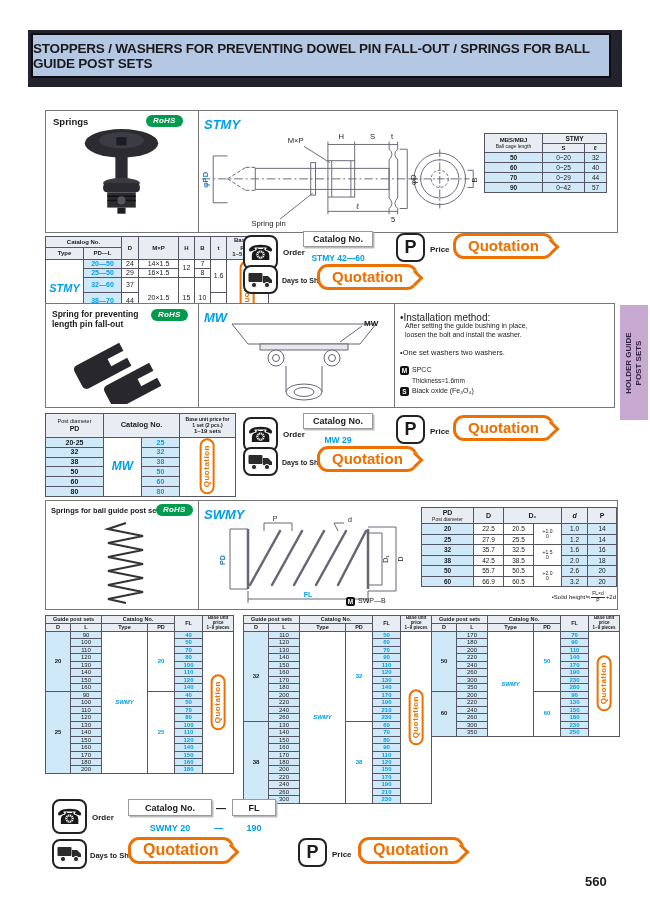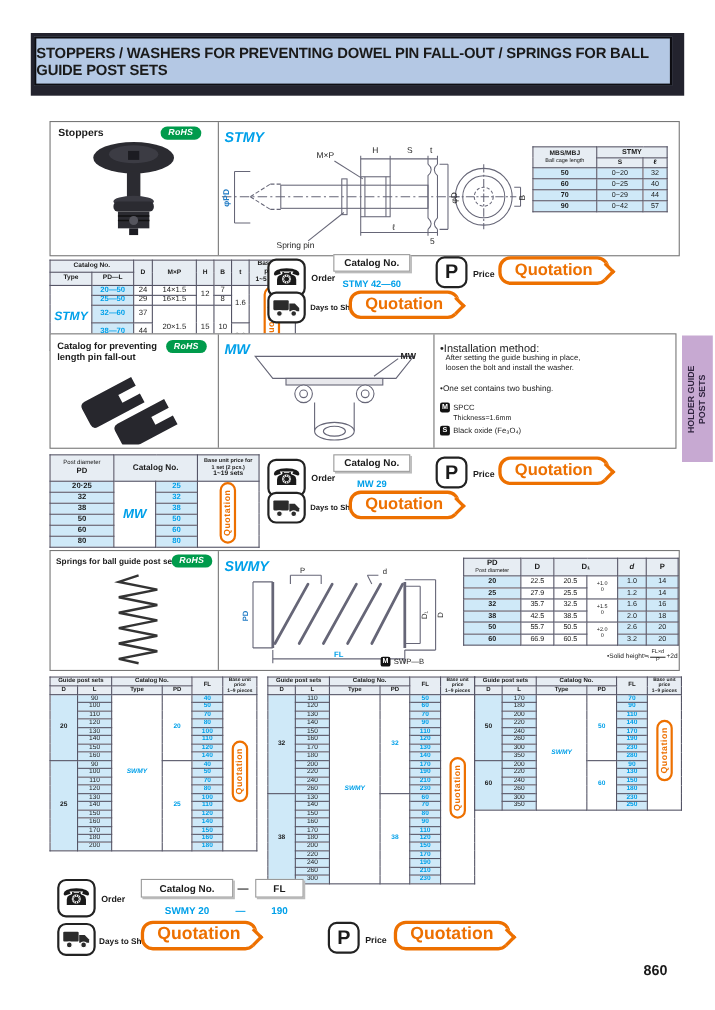--- a/index.html
+++ b/index.html
@@ -75,21 +75,21 @@
 
 <div id="page">
 
   <div class="abs" style="left:28px;top:30px;width:594px;height:57px;background:#23232e">
     <div style="position:absolute;left:3px;top:3px;width:580px;height:45px;background:#b4c8e4;border:2px solid #0d0d12;
                 display:flex;align-items:center;justify-content:center;font-weight:bold;font-size:13.5px;letter-spacing:-0.2px">STOPPERS / WASHERS FOR PREVENTING DOWEL PIN FALL-OUT / SPRINGS FOR BALL GUIDE POST SETS</div>
   </div>
 
   <div class="sec" style="left:45px;top:110px;width:573px;height:123px">
     <div class="vdiv" style="left:152px"></div>
-    <div class="lab fs8" style="left:7px;top:5px;font-size:9.5px">Stoppers</div>
+    <div class="lab fs8" style="left:7px;top:5px;font-size:9.5px">Springs</div>
     <div class="rohs" style="left:100px;top:4px">RoHS</div>
     <svg class="abs" style="left:28px;top:16px" width="95" height="102" viewBox="0 0 90 100">
       <ellipse cx="45" cy="16" rx="36" ry="14" fill="#2b2b31"></ellipse>
       <ellipse cx="45" cy="13" rx="22" ry="8" fill="#3c3c44"></ellipse>
       <rect x="40" y="10" width="10" height="8" fill="#1c1c22"></rect>
       <rect x="39" y="28" width="12" height="28" fill="#2b2b31"></rect>
       <ellipse cx="45" cy="55" rx="18" ry="5" fill="#3a3a42"></ellipse>
       <rect x="27" y="55" width="36" height="9" rx="4" fill="#2b2b31"></rect>
       <rect x="31" y="64" width="28" height="15" fill="#2b2b31"></rect>
       <line x1="31" y1="68" x2="59" y2="68" stroke="#111" stroke-width="1.5"></line>
@@ -284,21 +284,21 @@
         <circle cx="6" cy="14" r="2.6" fill="#2b2b2b" stroke="#fff" stroke-width="1"></circle>
         <circle cx="19" cy="14" r="2.6" fill="#2b2b2b" stroke="#fff" stroke-width="1"></circle>
       </svg>
   </div>
   <div class="lab" style="left:282px;top:277px;font-size:7px">Days to Ship</div>
   <div class="qbadge" style="left:317px;top:264px;font-size:15px"><span>Quotation</span></div>
 
   <div class="sec" style="left:45px;top:303px;width:570px;height:105px">
     <div class="vdiv" style="left:152px"></div>
     <div class="vdiv" style="left:348px"></div>
-    <div class="lab" style="left:6px;top:5px;font-size:8.5px">Catalog for preventing</div>
+    <div class="lab" style="left:6px;top:5px;font-size:8.5px">Spring for preventing</div>
     <div class="lab" style="left:6px;top:15px;font-size:8.5px">length pin fall-out</div>
     <div class="rohs" style="left:105px;top:5px">RoHS</div>
     <svg class="abs" style="left:18px;top:30px" width="122" height="70" viewBox="0 0 122 70">
       <g fill="#27272d">
         <path transform="rotate(-28 45 30)" d="M16 16 h48 v9 h-18 v8 h18 v9 h-48 q-5 0 -5 -5 v-16 q0 -5 5 -5 z"></path>
         <path transform="rotate(-28 75 50)" d="M46 36 h48 v9 h-18 v8 h18 v9 h-48 q-5 0 -5 -5 v-16 q0 -5 5 -5 z"></path>
       </g>
     </svg>
     <div class="model" style="position:absolute;left:158px;top:6px;font-size:13px">MW</div>
     <svg class="abs" style="left:178px;top:12px" width="162" height="90" viewBox="0 0 162 90">
@@ -313,21 +313,21 @@
         <line x1="98" y1="50" x2="98" y2="76" fill="none"></line>
         <ellipse cx="80" cy="76" rx="18" ry="8"></ellipse>
         <ellipse cx="80" cy="76" rx="10" ry="4.5"></ellipse>
         <line x1="138" y1="10" x2="116" y2="26"></line>
       </g>
       <text x="140" y="10" font-size="8" font-weight="bold" fill="#222">MW</text>
     </svg>
     <div class="note" style="left:354px;top:8px;font-size:10px">•Installation method:</div>
     <div class="note" style="left:359px;top:18px">After setting the guide bushing in place,</div>
     <div class="note" style="left:359px;top:27px">loosen the bolt and install the washer.</div>
-    <div class="note" style="left:354px;top:44px;font-size:7.5px">•One set contains two bushing.</div>
+    <div class="note" style="left:354px;top:44px;font-size:7.5px">•One set washers two washers.</div>
     <div class="note" style="left:354px;top:62px">
       <span class="msq">M</span><span>SPCC</span>
     </div>
     <div class="note" style="left:366px;top:73px;font-size:6.5px">Thickness=1.6mm</div>
     <div class="note" style="left:354px;top:83px">
       <span class="msq">S</span><span>Black oxide (Fe₃O₄)</span>
     </div>
   </div>
 
   <div class="abs" style="left:620px;top:305px;width:28px;height:115px;background:#c7a9d2">
@@ -896,14 +896,14 @@
       </svg>
   </div>
   <div class="lab" style="left:90px;top:851px;font-size:7.5px">Days to Ship</div>
   <div class="qbadge" style="left:128px;top:837px;font-size:16px"><span>Quotation</span></div>
   <div class="iconbox" style="left:298px;top:838px;width:29px;height:29px;font-weight:bold;font-size:18px">
     <span>P</span>
   </div>
   <div class="lab" style="left:332px;top:850px;font-size:8px">Price</div>
   <div class="qbadge" style="left:358px;top:837px;font-size:16px"><span>Quotation</span></div>
 
-  <div class="lab" style="left:585px;top:874px;font-size:13px">860</div>
+  <div class="lab" style="left:585px;top:874px;font-size:13px">560</div>
 </div>
 
 </body></html>

